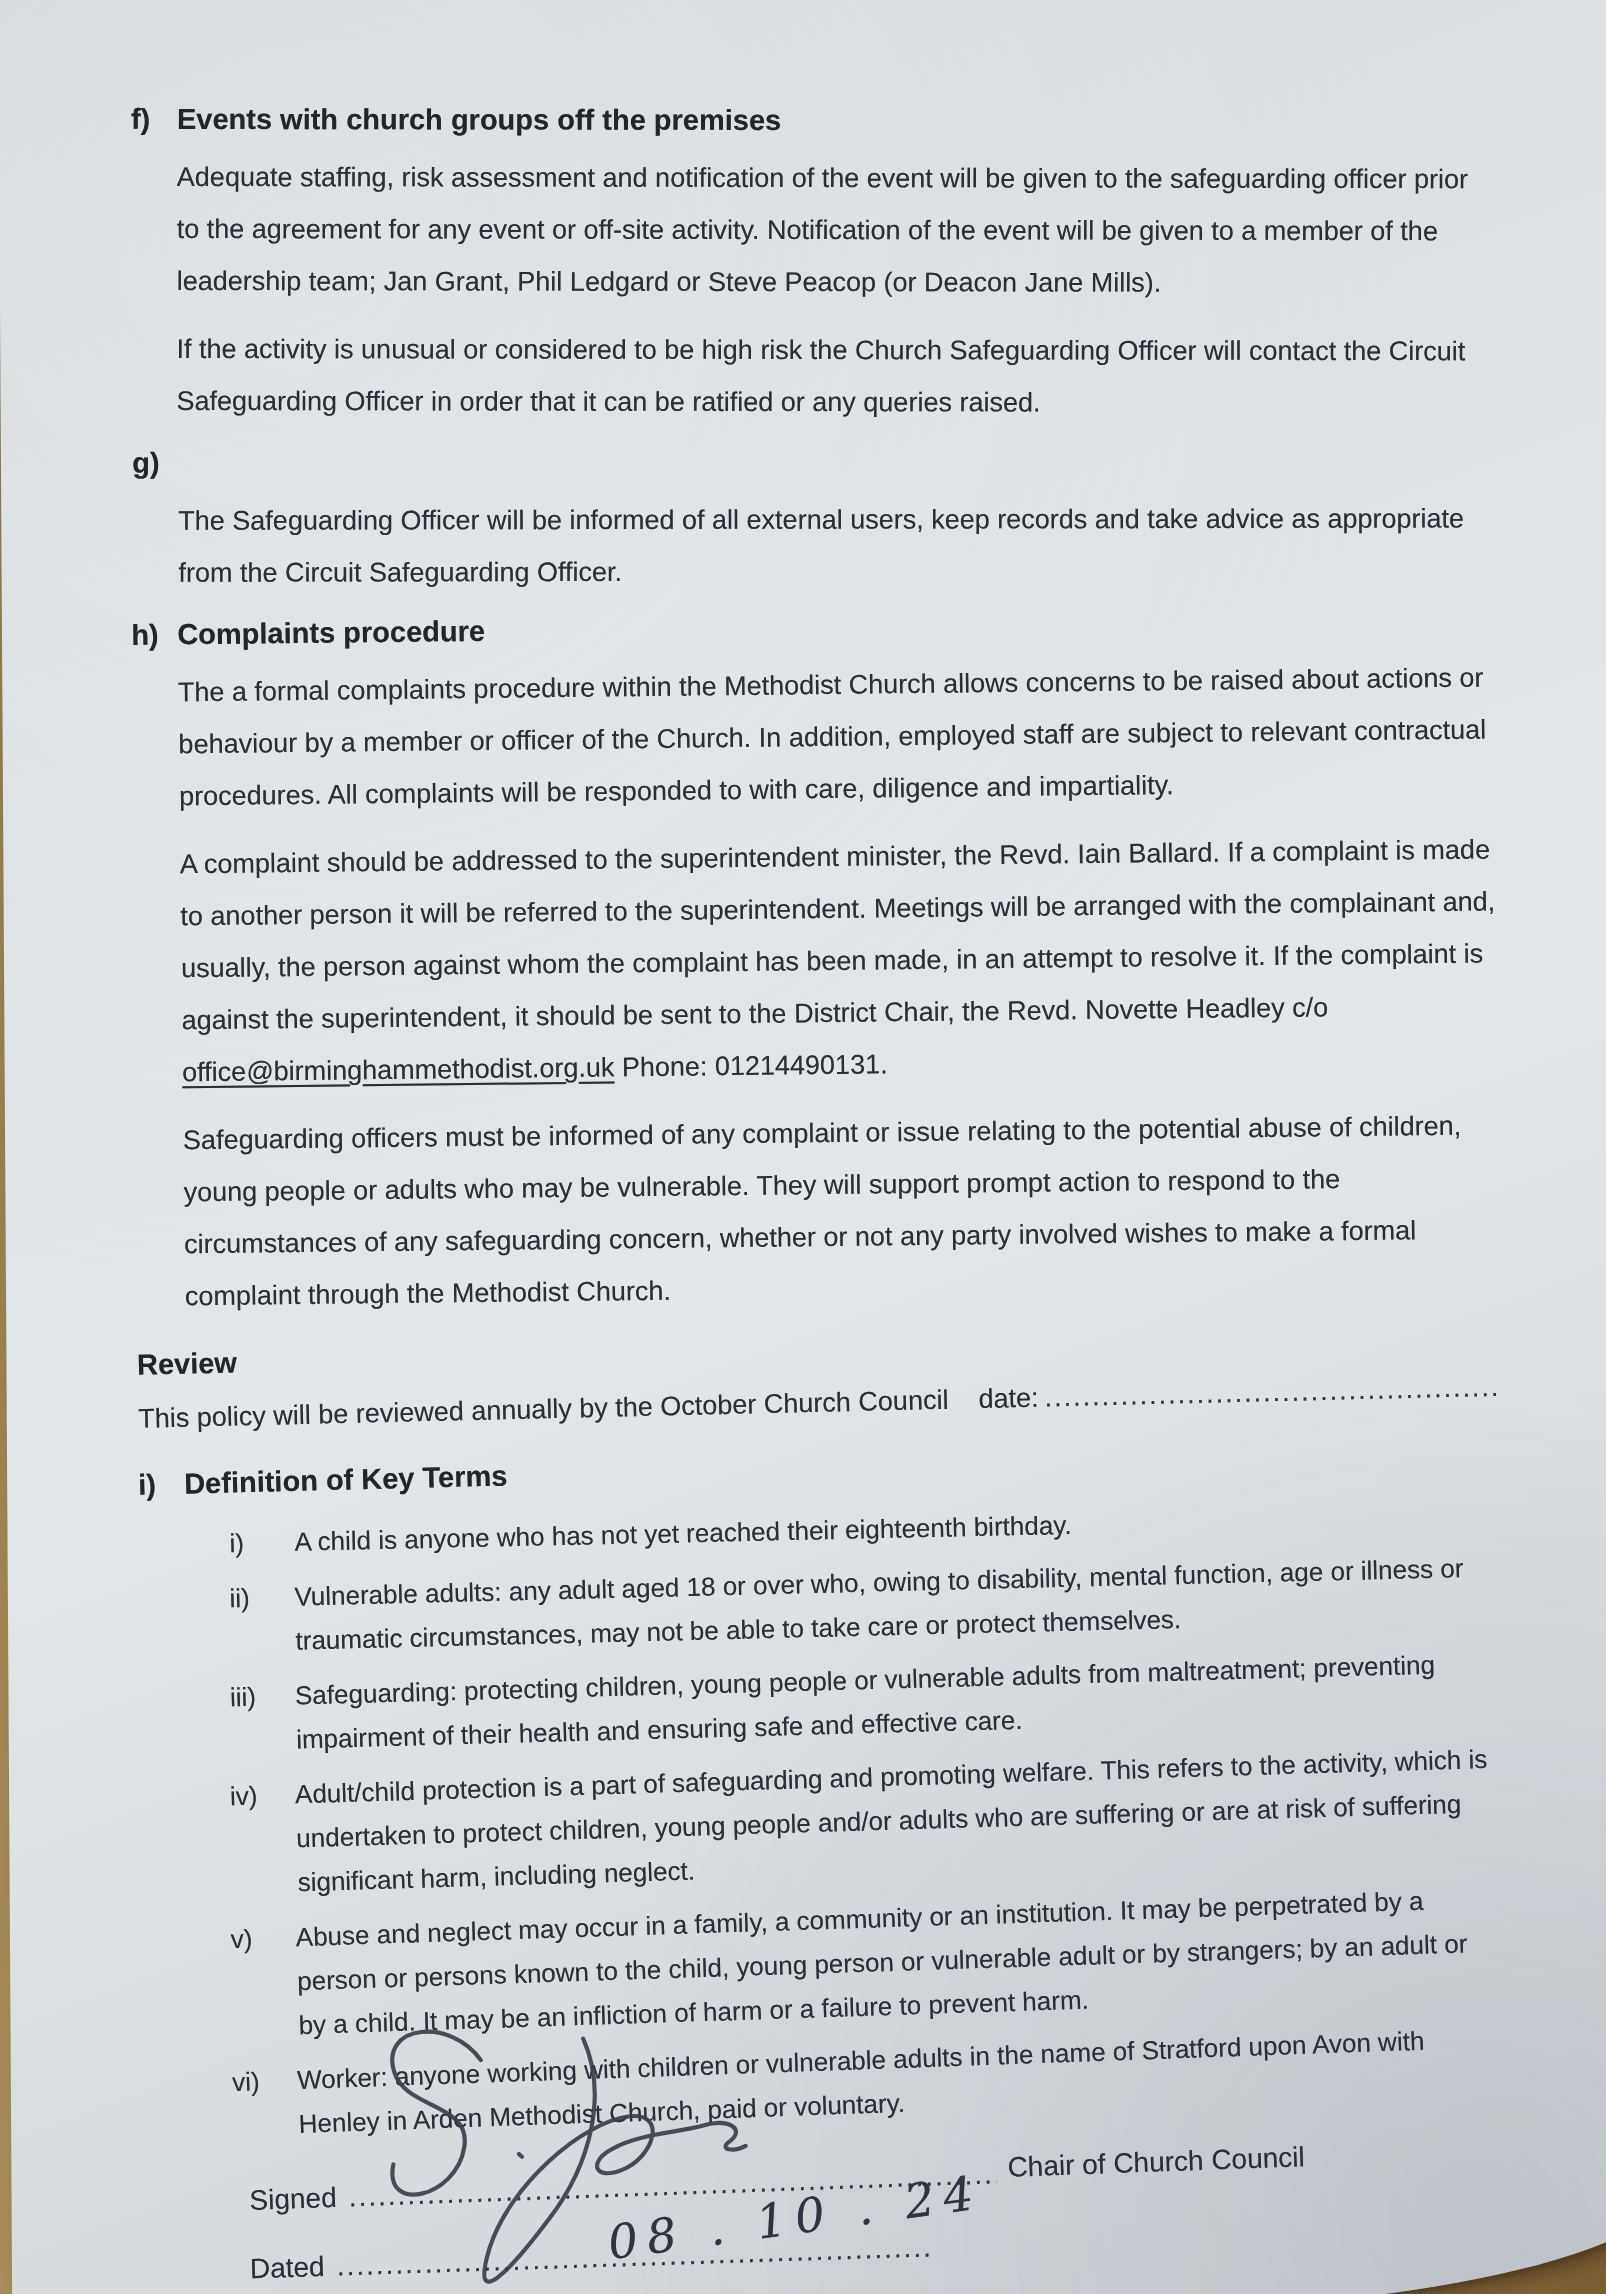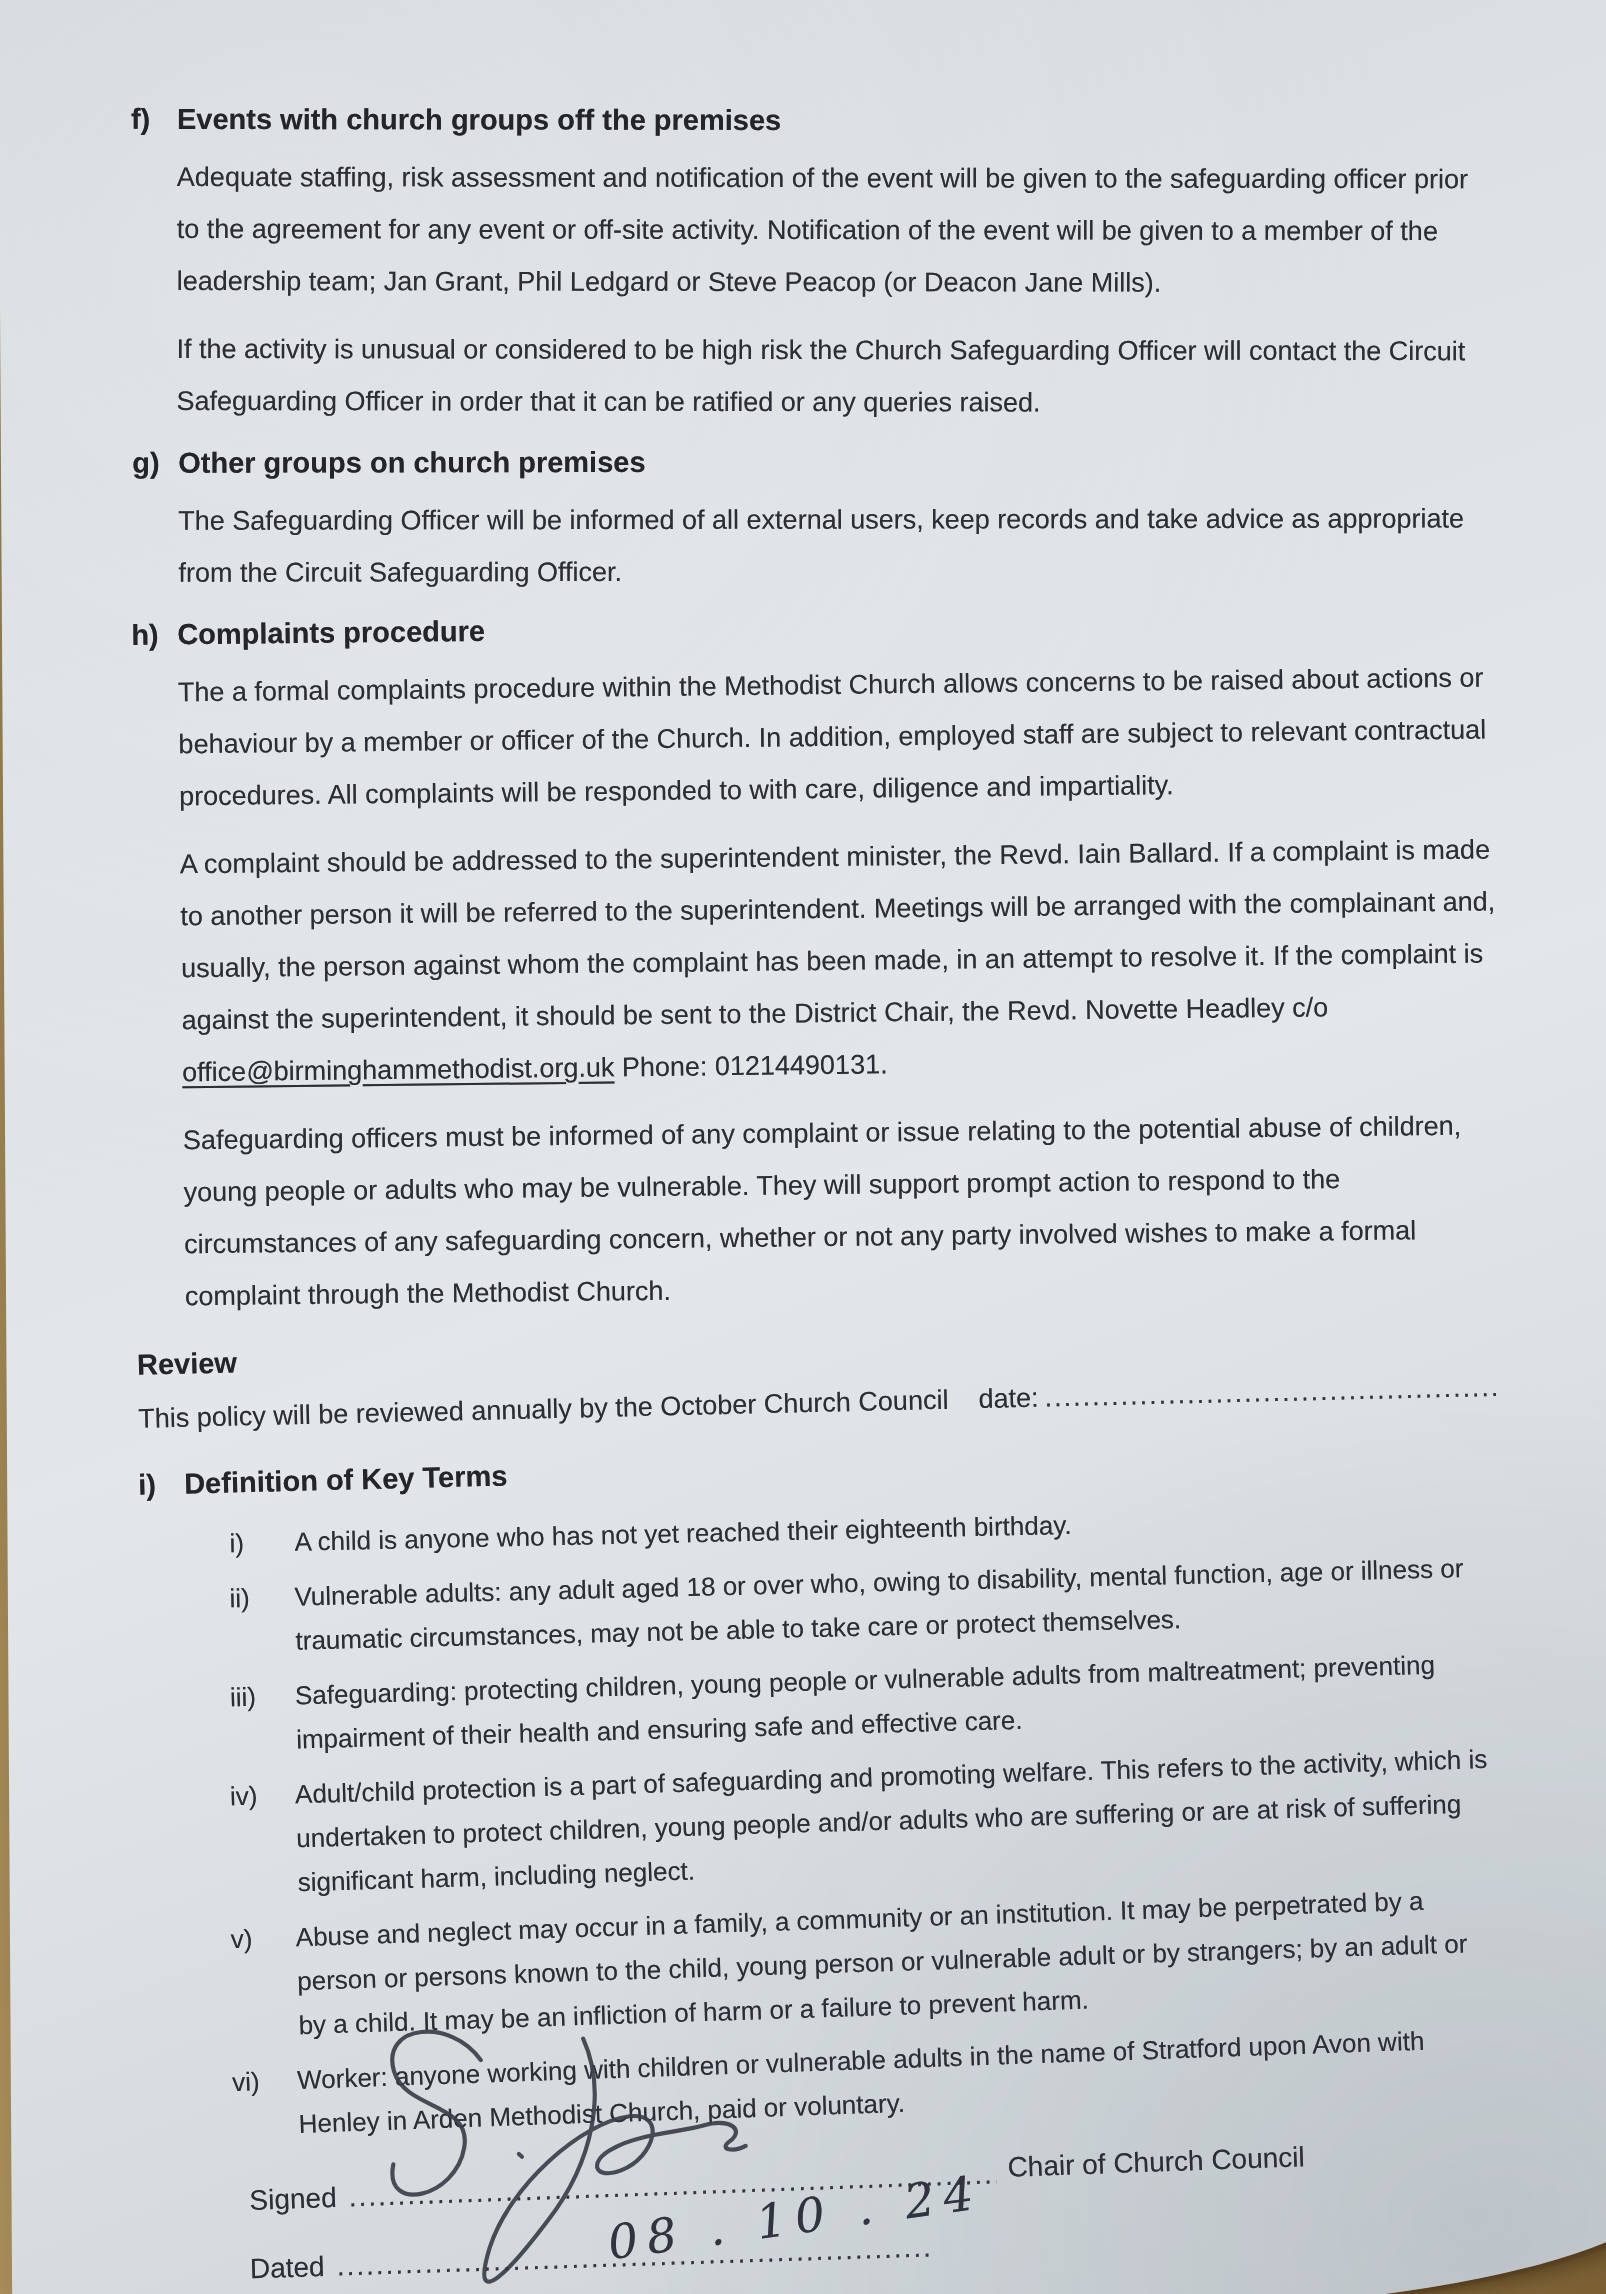--- a/index.html
+++ b/index.html
@@ -74,21 +74,20 @@
         <span class="lbl">f)</span>
         <h2>Events with church groups off the premises</h2>
       </div>
       <p>Adequate staffing, risk assessment and notification of the event will be given to the safeguarding officer prior to the agreement for any event or off-site activity. Notification of the event will be given to a member of the leadership team; Jan Grant, Phil Ledgard or Steve Peacop (or Deacon Jane Mills).</p>
       <p>If the activity is unusual or considered to be high risk the Church Safeguarding Officer will contact the Circuit Safeguarding Officer in order that it can be ratified or any queries raised.</p>
     </section>
 
     <section class="sec rot-g">
       <div class="sec-head">
         <span class="lbl">g)</span>
-        <h2>Other groups on church premises</h2>
       </div>
       <p>The Safeguarding Officer will be informed of all external users, keep records and take advice as appropriate from the Circuit Safeguarding Officer.</p>
     </section>
 
     <section class="sec rot-h">
       <div class="sec-head">
         <span class="lbl">h)</span>
         <h2>Complaints procedure</h2>
       </div>
       <p>The a formal complaints procedure within the Methodist Church allows concerns to be raised about actions or behaviour by a member or officer of the Church.  In addition, employed staff are subject to relevant contractual procedures.  All complaints will be responded to with care, diligence and impartiality.</p>

